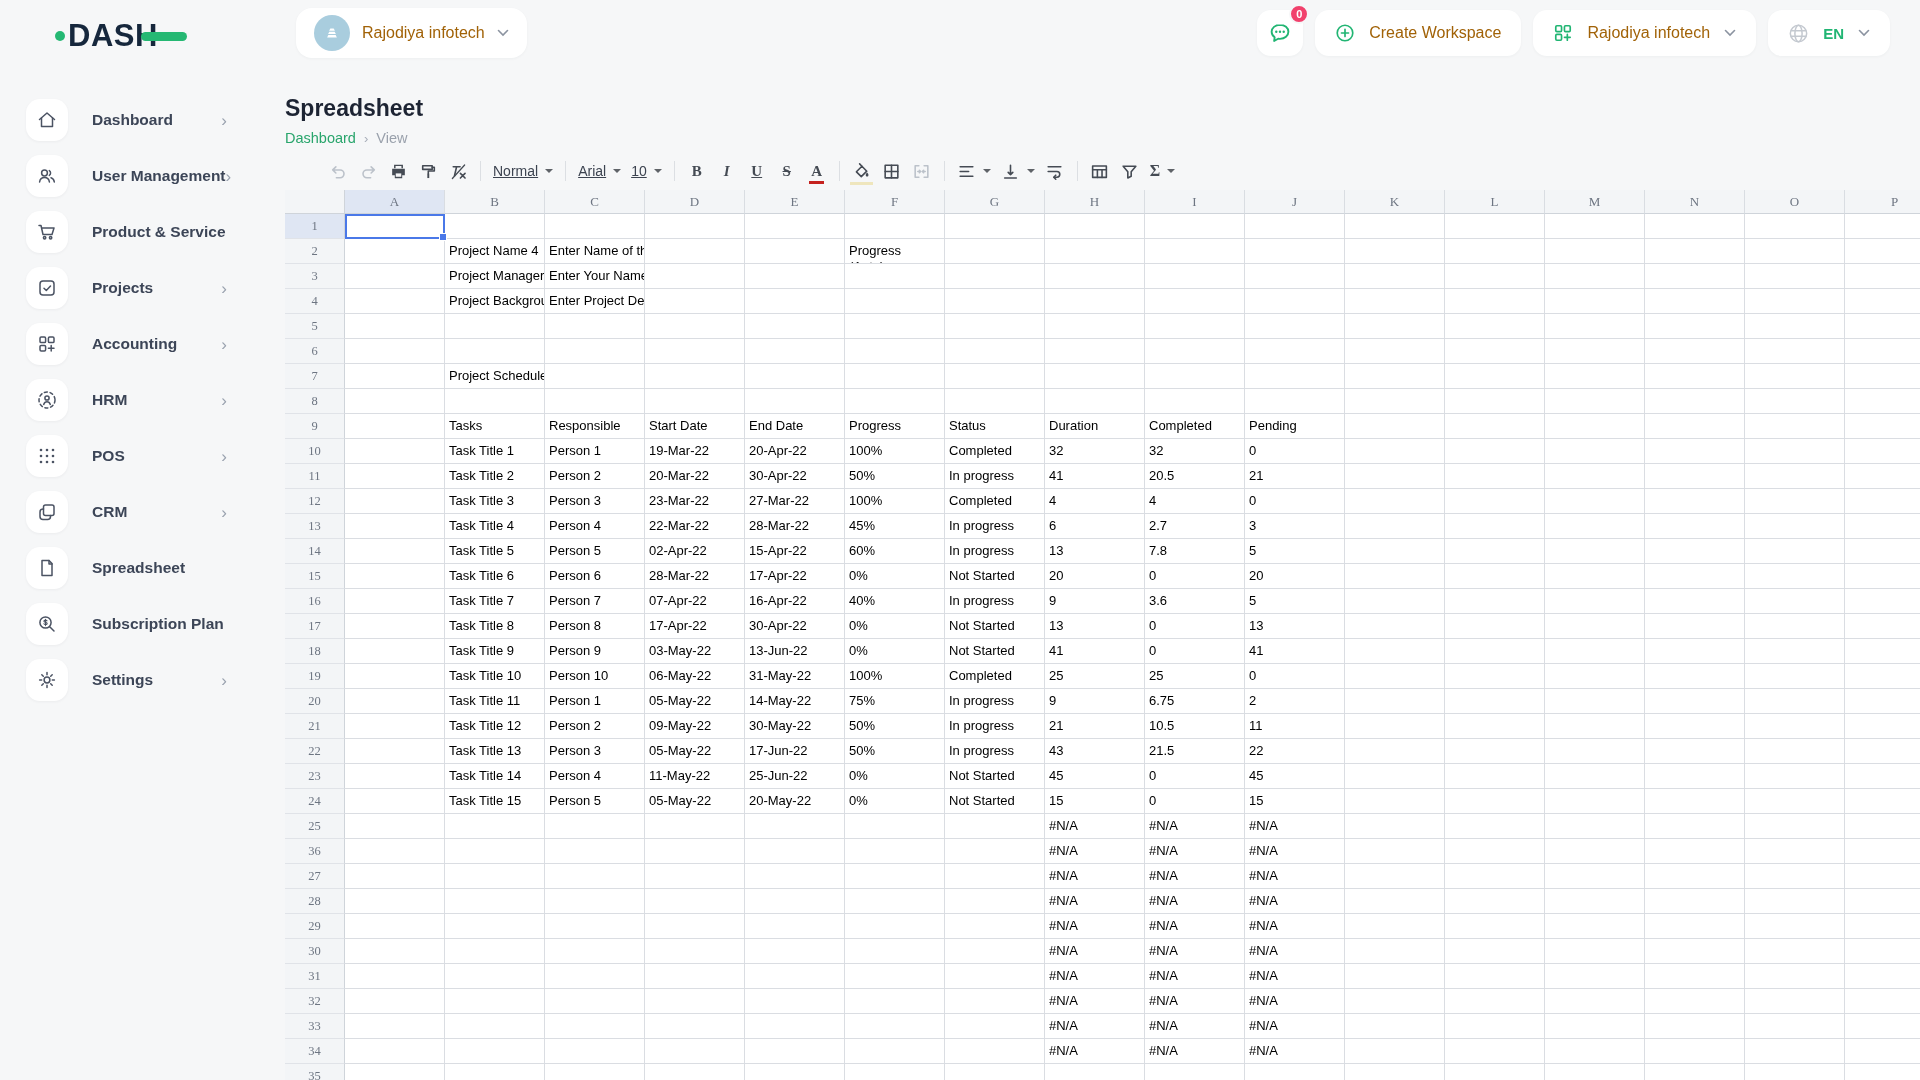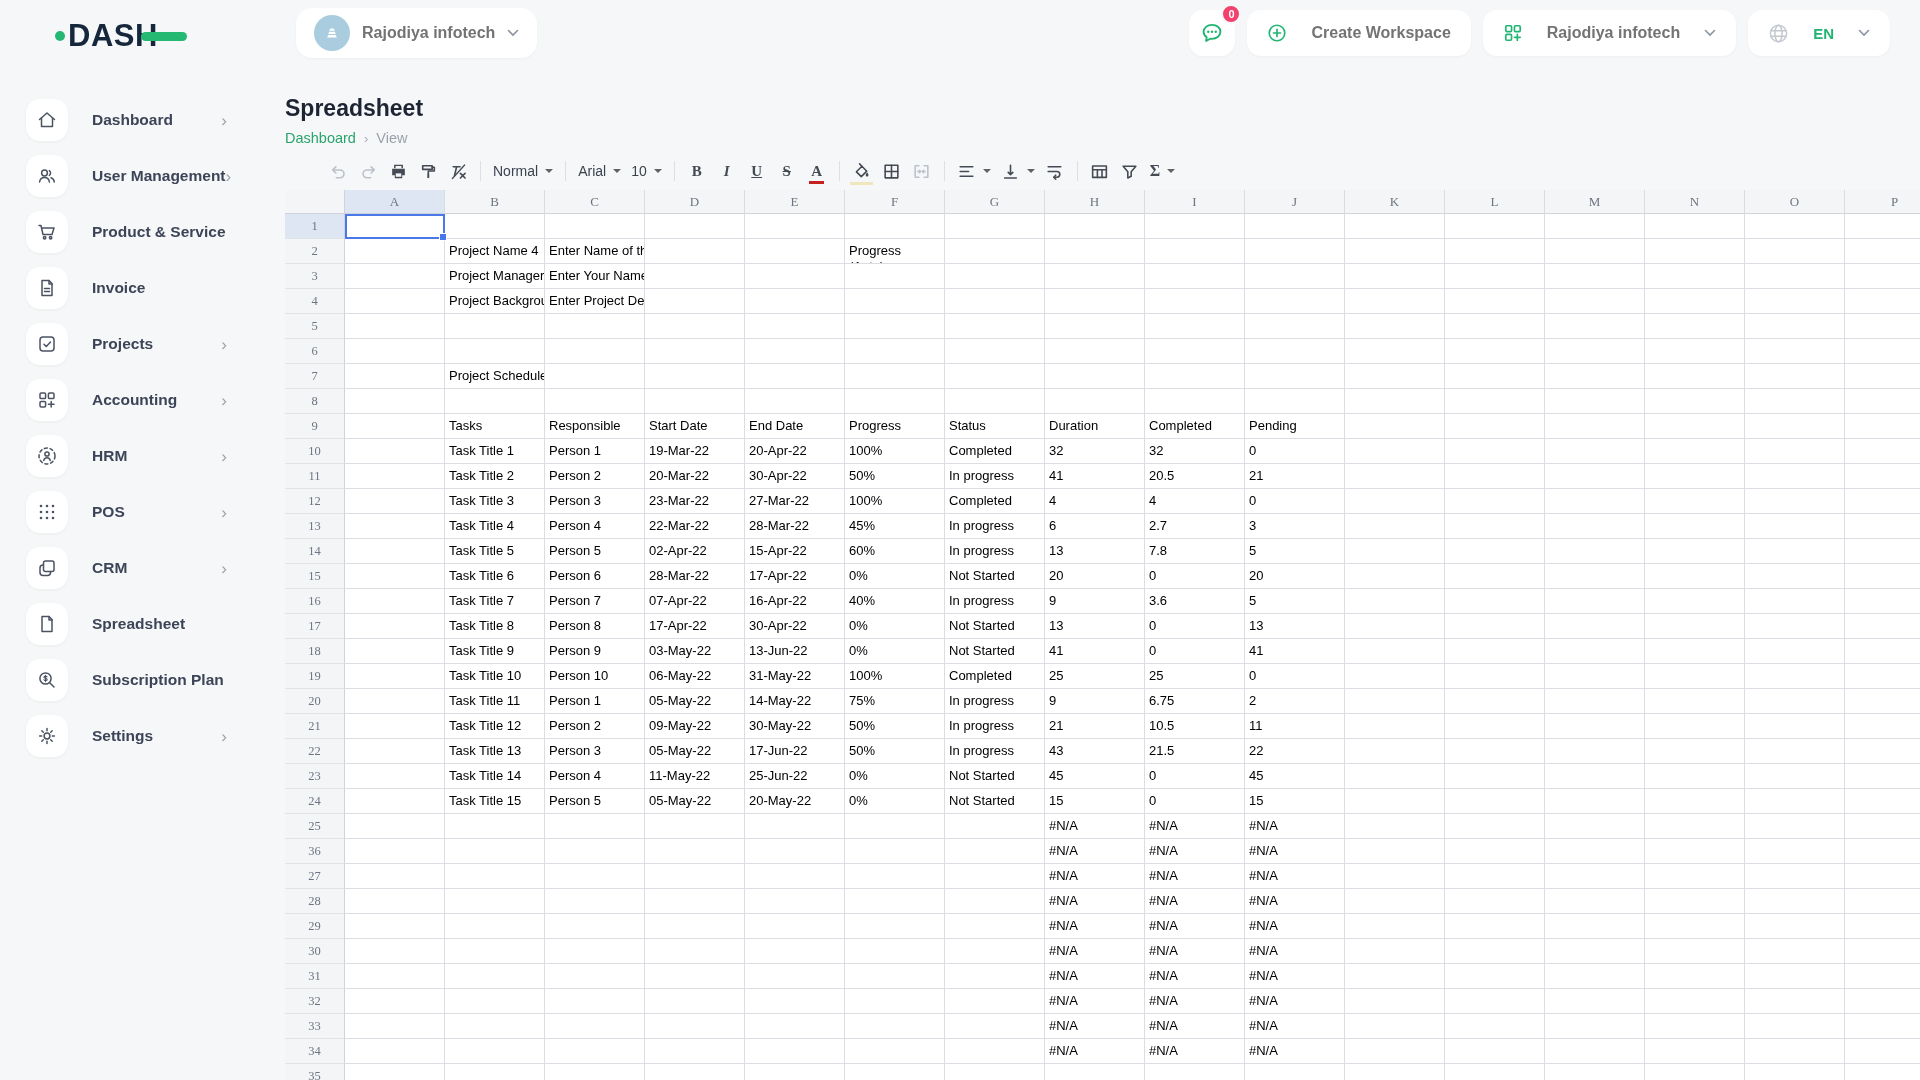--- a/index.html
+++ b/index.html
@@ -12,30 +12,30 @@
 
   
   .logo { position:absolute; left:55px; top:20px; display:flex; align-items:center; cursor:pointer; }
   .logo-dot { width:10px; height:10px; border-radius:50%; background:#25b873; margin-right:3px; }
   .logo-text { font-size:31px; font-weight:800; letter-spacing:.5px; color:#16273c; line-height:1; }
   .logo-bar { width:46px; height:9px; border-radius:5px; background:#25b873; margin-left:-17px; margin-top:2px; }
 
   .ws-pill { position:absolute; left:296px; top:8px; height:50px; background:#fff; border-radius:16px;
              display:flex; align-items:center; gap:12px; padding:0 18px; box-shadow:0 1px 3px rgba(30,40,60,.04); cursor:pointer;}
   .ws-avatar { width:36px; height:36px; border-radius:50%; background:#a9cdde; display:flex; align-items:center; justify-content:center; }
-  .pill-label { font-size:16px; color:#737373; font-weight:700; }
+  .pill-label { font-size:16px; color:#a16207; font-weight:400; }
   .caret-svg { display:block; }
 
   .topbar-right { position:absolute; right:30px; top:10px; display:flex; align-items:center; gap:12px; }
   .icon-sq { position:relative; width:46px; height:46px; background:#fff; border-radius:14px;
              display:flex; align-items:center; justify-content:center; cursor:pointer; box-shadow:0 1px 3px rgba(30,40,60,.04); }
   .badge { position:absolute; top:-6px; right:-6px; min-width:20px; height:20px; border-radius:10px; background:#f1416c;
            color:#fff; font-size:11px; font-weight:bold; display:flex; align-items:center; justify-content:center;
            border:2px solid #f6f7f8; padding:0 4px; }
-  .pill { height:46px; background:#fff; border-radius:14px; display:flex; align-items:center; gap:24px;
+  .pill { height:46px; background:#fff; border-radius:14px; display:flex; align-items:center; gap:14px;
           padding:0 20px; cursor:pointer; box-shadow:0 1px 3px rgba(30,40,60,.04);text-align:center; }
   .pill .green { color:#21b573; font-weight:bold; font-size:15px; }
 
   
   .sidebar { position:absolute; left:0; top:98px; width:285px; }
   .side-item { display:flex; align-items:center; height:44px; margin-bottom:12px; padding-left:26px; cursor:pointer; }
   .side-ico { width:42px; height:42px; background:#fff; border-radius:14px; box-shadow:0 1px 3px rgba(30,40,60,.05);
               display:flex; align-items:center; justify-content:center; flex:none; color:#4b5363; }
   .side-label { margin-left:24px; font-size:15.5px; font-weight:600; color:#3c4557; flex:1 1 auto;
                 white-space:nowrap; }
@@ -56,21 +56,21 @@
   .tb-btn.disabled { color:#bcc2ca; }
   .tb-btn svg { display:block; }
   .tb-glyph { font-size:15px; font-weight:bold; line-height:1; font-family:"Liberation Serif",serif; }
   .tb-glyph.i { font-style:italic; font-family:"Liberation Serif",serif; }
   .tb-glyph.u { text-decoration:underline; }
   .tb-glyph.s { text-decoration:line-through; }
   .tb-glyph.sigma { font-size:16px; font-weight:600; }
   .tb-a { position:relative; display:inline-block; }
   .tb-a .bar { position:absolute; left:-2px; right:-2px; bottom:-4px; height:3px; background:#c5221f; }
   .tb-a .bar.pale { background:#efe6bd; }
-  .tb-dd { font-size:14px; color:#3c4350; }
+  .tb-dd { font-size:14px; color:#3c4350;text-decoration:underline; }
   .caret { width:0; height:0; border-left:4px solid transparent; border-right:4px solid transparent;
            border-top:4.5px solid #5f6368; margin-left:2px; }
   .tb-div { width:1px; height:20px; background:#dcdfe3; margin:0 7px; flex:none; }
 
   
   .grid { position:absolute; left:285px; top:190px; right:0; bottom:0; background:#fff; overflow:hidden; }
   .col-head { display:flex; height:24px; }
   .corner { width:60px; flex:none; background:#f3f5f7; border-right:1px solid #cfd4da; border-bottom:1px solid #cfd4da; }
   .col-h { width:100px; flex:none; background:#f3f5f7; border-right:1px solid #d9dde2; border-bottom:1px solid #cfd4da;
            font-family:"Liberation Serif", serif; font-size:13px; color:#6d7582;
@@ -189,30 +189,20 @@
           <path d="M3 4.5h2l2 9h9l2-6.5H6"></path>
           <circle cx="8.6" cy="16.8" r="1.2"></circle>
           <circle cx="14.6" cy="16.8" r="1.2"></circle>
         </svg>
       </span>
       <span class="side-label">Product &amp; Service</span>
     </div>
     <div class="side-item">
       <span class="side-ico">
         <svg width="22" height="22" viewBox="0 0 22 22" fill="none" stroke="currentColor" stroke-width="1.5" stroke-linecap="round" stroke-linejoin="round">
-          <path d="M6 3.5h7l3 3v12H6z"></path>
-          <path d="M13 3.5V7h3"></path>
-          <path d="M8.5 11.5h5M8.5 14.5h5"></path>
-        </svg>
-      </span>
-      <span class="side-label">Invoice</span>
-    </div>
-    <div class="side-item">
-      <span class="side-ico">
-        <svg width="22" height="22" viewBox="0 0 22 22" fill="none" stroke="currentColor" stroke-width="1.5" stroke-linecap="round" stroke-linejoin="round">
           <rect x="4" y="4" width="14" height="14" rx="3"></rect>
           <path d="M8 11.2l2.3 2.3L14.5 9"></path>
         </svg>
       </span>
       <span class="side-label">Projects</span>
       <span class="side-chev">›</span>
     </div>
     <div class="side-item">
       <span class="side-ico">
         <svg width="22" height="22" viewBox="0 0 22 22" fill="none" stroke="currentColor" stroke-width="1.5" stroke-linecap="round" stroke-linejoin="round">

